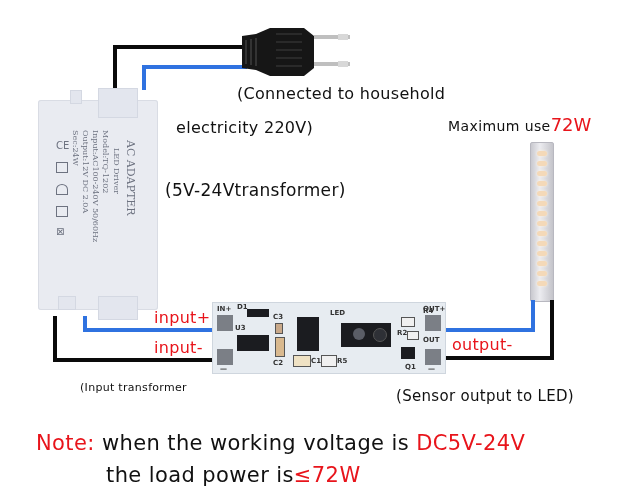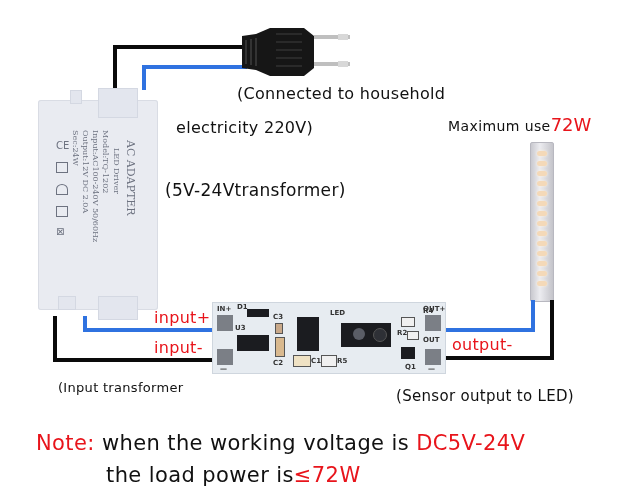--- a/index.html
+++ b/index.html
@@ -141,21 +141,21 @@
     <div class="chip" style="left:188px;top:44px;width:14px;height:12px;"></div>
     <div class="silk" style="left:192px;top:60px;">Q1</div>
 
     <div class="silk" style="left:210px;top:2px;">OUT+</div>
     <div class="pad" style="left:212px;top:12px;"></div>
     <div class="silk" style="left:210px;top:33px;">OUT</div>
     <div class="pad" style="left:212px;top:46px;"></div>
     <div class="silk" style="left:215px;top:62px;">—</div>
   </div>
 
-  <div class="abs lbl" style="left:58px;top:378px;font-size:13px;">(Input transformer</div>
+  <div class="abs lbl" style="left:80px;top:378px;font-size:11px;">(Input transformer</div>
   <div class="abs lbl" style="left:396px;top:386px;font-size:15px;">(Sensor output to LED)</div>
 
   <div class="abs note" style="left:36px;top:430px;">
     <span class="red">Note:</span>
     <span>when the working voltage is</span>
     <span class="red">DC5V-24V</span>
   </div>
   <div class="abs note" style="left:106px;top:462px;">
     <span>the load power is</span><span class="red">≤72W</span>
   </div>

